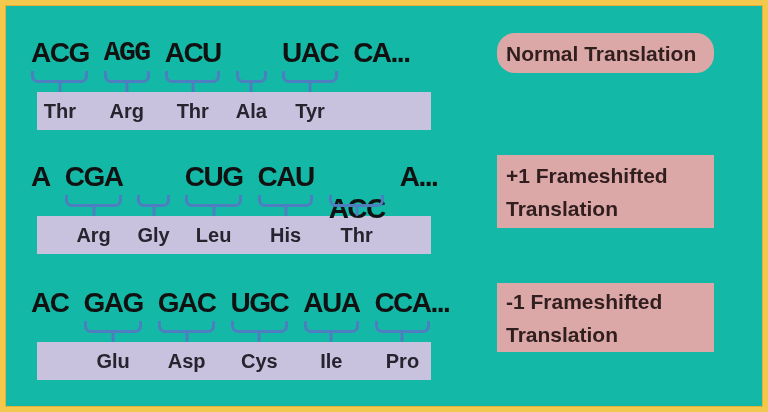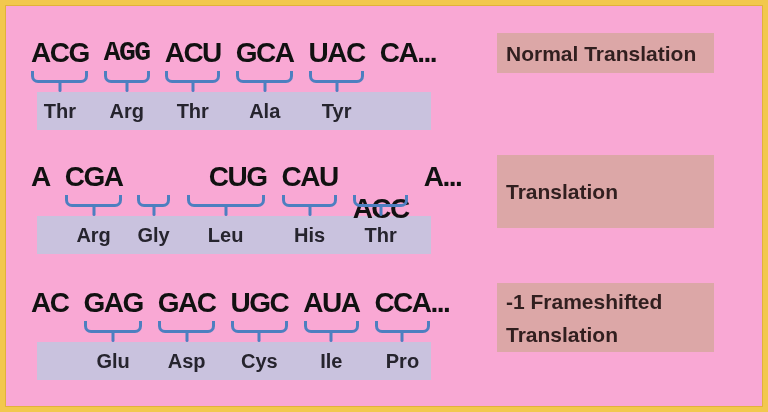--- a/index.html
+++ b/index.html
@@ -85,28 +85,28 @@
     display:flex;flex-direction:column;justify-content:center;
     padding-left:9px;
     z-index:1;
   }
   .label-box .line{
     font-size:21px;font-weight:bold;
     line-height:33px;
     color:#311f1f;
     white-space:nowrap;
   }
-  .lb-0{top:28px;height:40px;}
+  .lb-0{top:28px;height:40px;border-radius:18px;}
   .lb-1{top:150px;height:73px;}
   .lb-2{top:278px;height:69px;}
 </style>
 </head>
 <body>
 
-<div class="frame" id="frame" style="background: #f9a8d4; border-color: rgb(242, 200, 77);">
+<div class="frame" id="frame" style="background: #14b8a6; border-color: rgb(242, 200, 77);">
     <div class="row row-0">
       <div class="amino-bar" style="background: rgb(201, 194, 222);"></div>
       <div class="seq">
         <div class="unit">
           <span class="codon" style="color: rgb(17, 17, 17);">ACG</span>
           <div class="brace-wrap">
             <div class="brace" style="color: rgb(77, 127, 192);"></div>
           </div>
           <div class="amino" style="color: rgb(38, 36, 46);">Thr</div>
         </div>
@@ -118,21 +118,20 @@
           <div class="amino" style="color: rgb(38, 36, 46);">Arg</div>
         </div>
         <div class="unit">
           <span class="codon" style="color: rgb(17, 17, 17);">ACU</span>
           <div class="brace-wrap">
             <div class="brace" style="color: rgb(77, 127, 192);"></div>
           </div>
           <div class="amino" style="color: rgb(38, 36, 46);">Thr</div>
         </div>
         <div class="unit">
-          <span class="codon" style="color: rgb(17, 17, 17);">GCA</span>
           <div class="brace-wrap">
             <div class="brace" style="color: rgb(77, 127, 192);"></div>
           </div>
           <div class="amino" style="color: rgb(38, 36, 46);">Ala</div>
         </div>
         <div class="unit">
           <span class="codon" style="color: rgb(17, 17, 17);">UAC</span>
           <div class="brace-wrap">
             <div class="brace" style="color: rgb(77, 127, 192);"></div>
           </div>
@@ -168,21 +167,21 @@
           </div>
           <div class="amino" style="color: rgb(38, 36, 46);">Arg</div>
         </div>
         <div class="unit">
           <div class="brace-wrap">
             <div class="brace" style="color: rgb(77, 127, 192);"></div>
           </div>
           <div class="amino" style="color: rgb(38, 36, 46);">Gly</div>
         </div>
         <div class="unit">
-          <span class="codon" style="color: rgb(17, 17, 17); margin-left: 24px;">CUG</span>
+          <span class="codon" style="color: rgb(17, 17, 17);">CUG</span>
           <div class="brace-wrap">
             <div class="brace" style="color: rgb(77, 127, 192);"></div>
           </div>
           <div class="amino" style="color: rgb(38, 36, 46);">Leu</div>
         </div>
         <div class="unit">
           <span class="codon" style="color: rgb(17, 17, 17); text-align: center;">CAU</span>
           <div class="brace-wrap">
             <div class="brace" style="color: rgb(77, 127, 192);"></div>
           </div>
@@ -199,20 +198,21 @@
           <span class="codon" style="color: rgb(17, 17, 17);">A</span>
           <span class="suffix" style="color: rgb(17, 17, 17);">...</span>
           <div class="brace-wrap">
             <div class="brace hidden" style="color: rgb(77, 127, 192);"></div>
           </div>
           <div class="amino" style="color: rgb(38, 36, 46);"></div>
         </div>
       </div>
     </div>
     <div class="label-box lb-1" style="background: rgb(220, 167, 167);">
+      <div class="line" style="color: rgb(49, 31, 31);">+1 Frameshifted</div>
       <div class="line" style="color: rgb(49, 31, 31);">Translation</div>
     </div>
     <div class="row row-2">
       <div class="amino-bar" style="background: rgb(201, 194, 222);"></div>
       <div class="seq">
         <div class="unit">
           <span class="codon" style="color: rgb(17, 17, 17);">AC</span>
           <div class="brace-wrap">
             <div class="brace hidden" style="color: rgb(77, 127, 192);"></div>
           </div>

